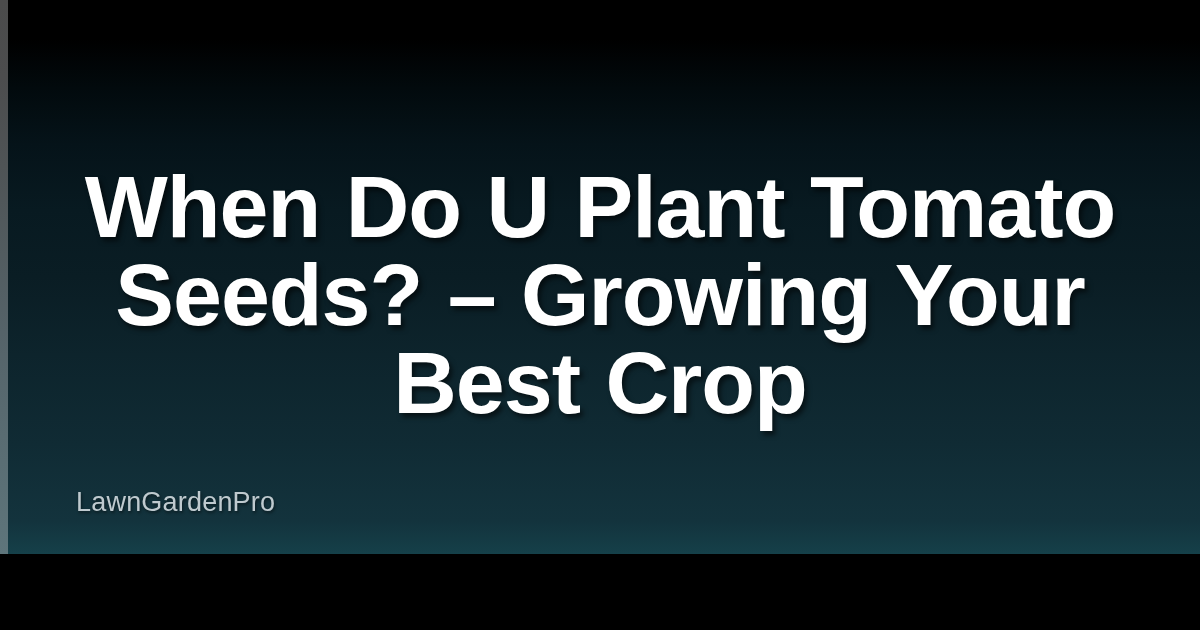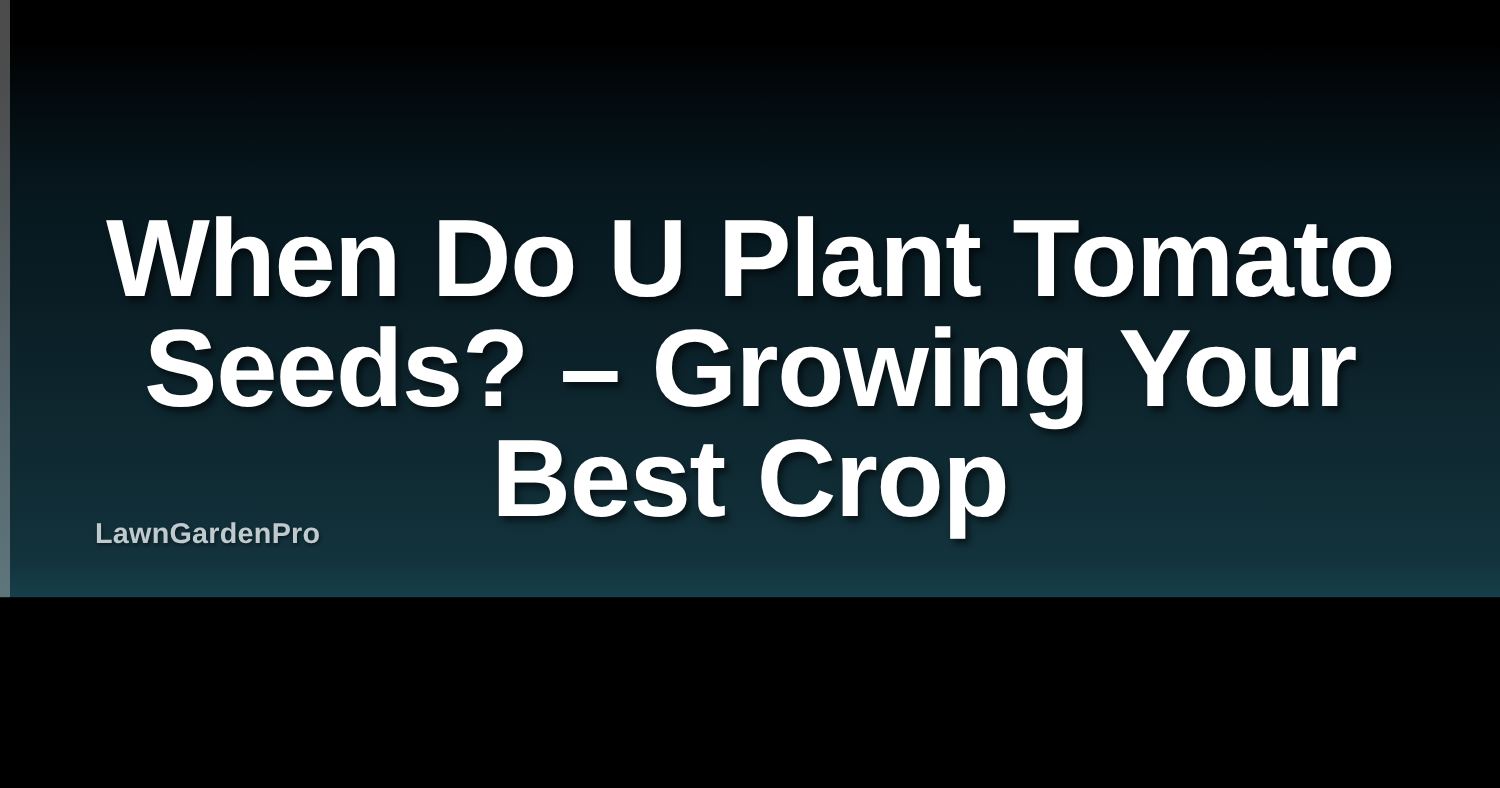--- a/index.html
+++ b/index.html
@@ -4,21 +4,21 @@
 <style>
   html, body {
     margin: 0;
     padding: 0;
     background: #000;
   }
 
   #og-card {
     position: relative;
     width: 1200px;
-    height: 478px;
+    height: 554px;
     overflow: hidden;
     font-family: "Liberation Sans", sans-serif;
     
     background: linear-gradient(
       to bottom,
       #000000 0%,
       #000000 7%,
       #020a0d 16%,
       #051319 26%,
       #081a21 38%,
@@ -80,23 +80,23 @@
   }
 
   #brand-block {
     position: absolute;
     left: 76px;
     bottom: 39px;
   }
 
   #brand-name {
     color: #bfcacf;
-    font-size: 23px;
+    font-size: 27px;
     line-height: 21px;
-    font-weight: 700;
+    font-weight: 400;
     letter-spacing: 0.2px;
     text-shadow: 1px 2px 3px rgba(0, 0, 0, 0.45);
   }
 </style>
 </head>
 <body>
 
 <div id="og-card">
 
   <div id="edge-strip"></div>

